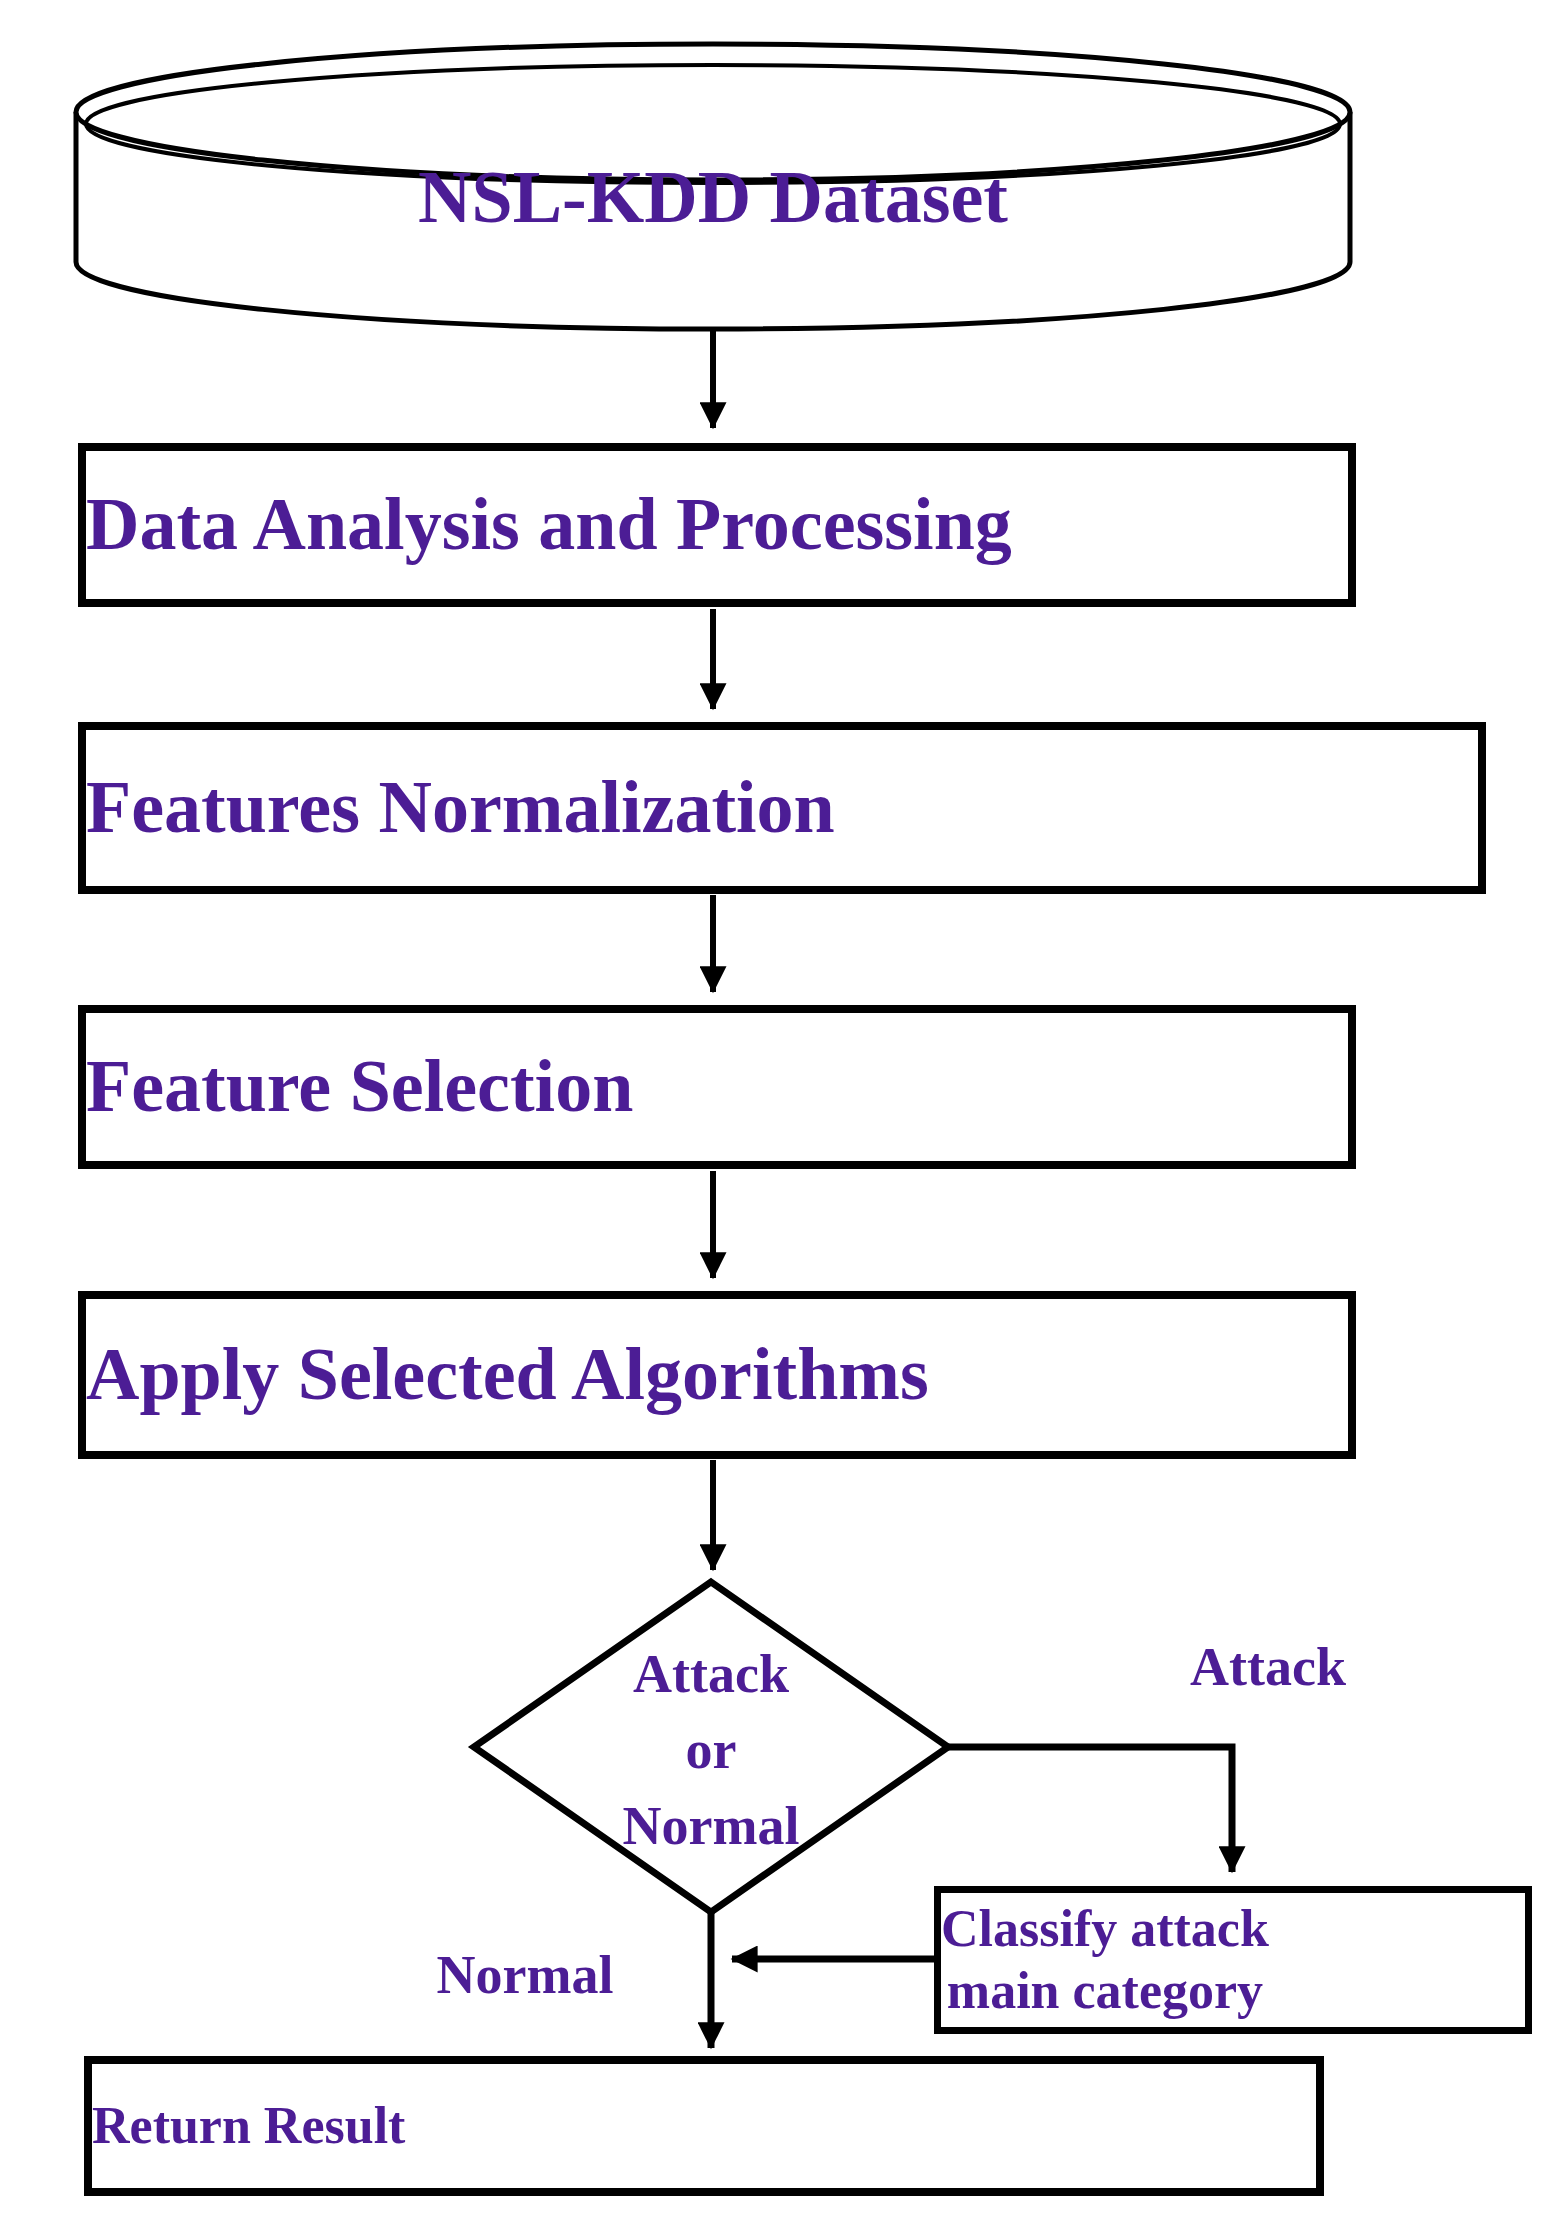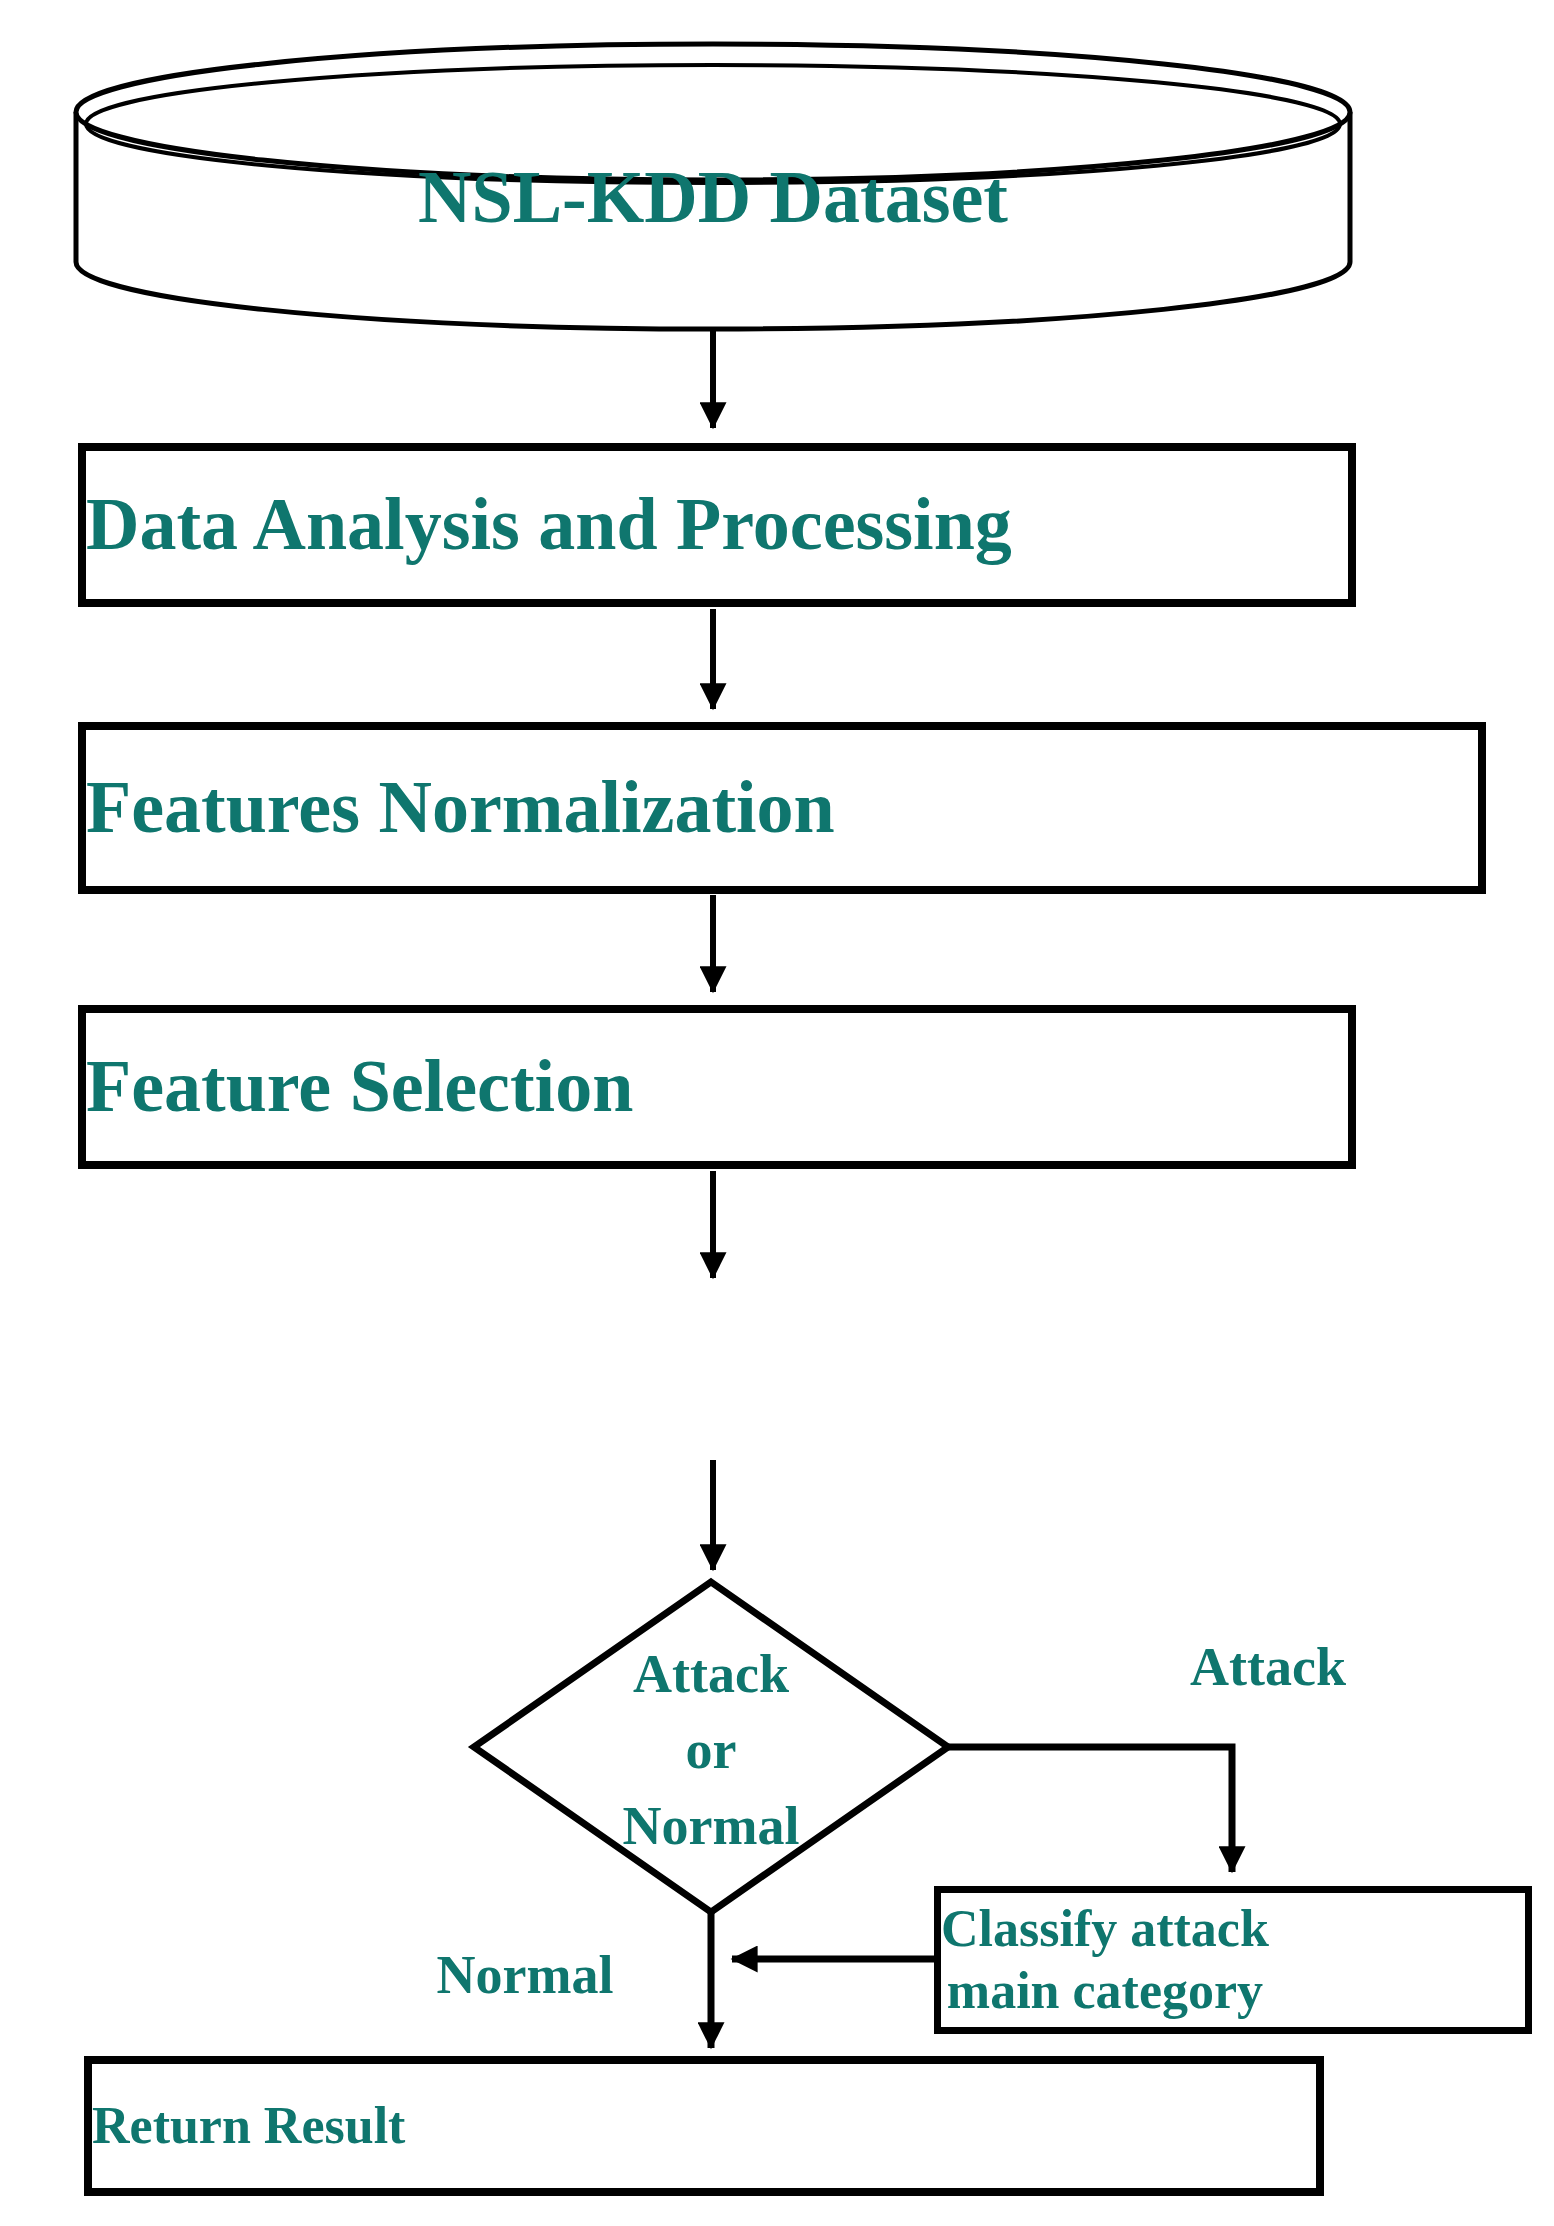--- a/index.html
+++ b/index.html
@@ -7,21 +7,21 @@
     padding: 0;
     background: #ffffff;
   }
   .canvas {
     position: relative;
     width: 1554px;
     height: 2226px;
     background: #ffffff;
     font-family: "Liberation Serif", "DejaVu Serif", serif;
     font-weight: bold;
-    color: #0f766e;
+    color: #4c1d95;
     overflow: hidden;
   }
   .shapes-layer {
     position: absolute;
     left: 0;
     top: 0;
     width: 1554px;
     height: 2226px;
   }
   .pbox {
@@ -105,20 +105,23 @@
   </div>
 
   <div class="pbox" style="left:78px; top:722px; width:1408px; height:172px;">
     <span>Features Normalization</span>
   </div>
 
   <div class="pbox" style="left:78px; top:1005px; width:1278px; height:164px;">
     <span>Feature Selection</span>
   </div>
 
+  <div class="pbox" style="left:78px; top:1291px; width:1278px; height:168px;">
+    <span>Apply Selected Algorithms</span>
+  </div>
 
   <div class="diamond-label" style="left:531px; top:1636px; width:360px;">
     <span class="line">Attack</span>
     <span class="line">or</span>
     <span class="line">Normal</span>
   </div>
 
   <div class="edge-label" style="left:1133px; top:1638px; width:270px;">Attack</div>
 
   <div class="edge-label" style="left:390px; top:1946px; width:270px;">Normal</div>

